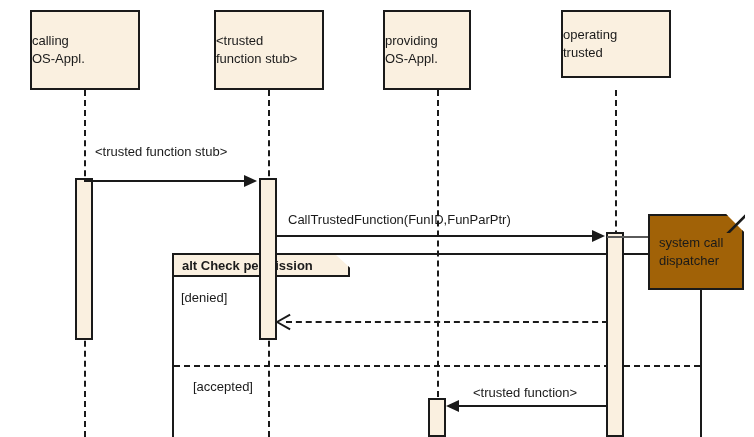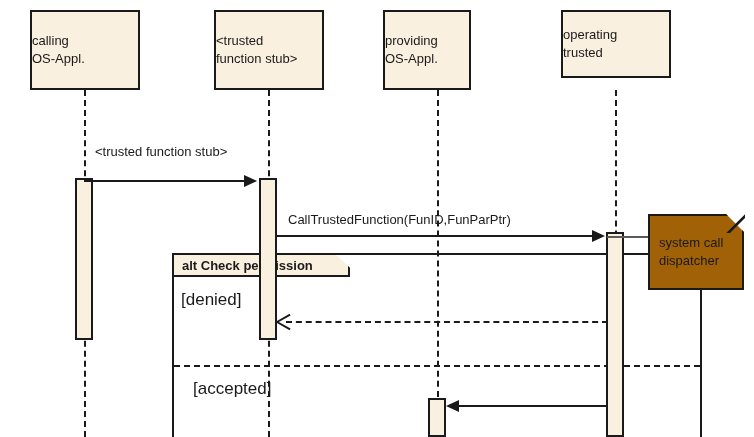--- a/index.html
+++ b/index.html
@@ -130,21 +130,21 @@
     clip-path: polygon(0 0, calc(100% - 14px) 0, 100% 58%, 100% 100%, 0 100%);
     white-space: nowrap;
   }
   .fragment-divider {
     position: absolute;
     height: 0;
     border-top: 2px dashed #1a1a1a;
   }
   .guard {
     position: absolute;
-    font-size: 17px;
+    font-size: 13px;
     color: #1a1a1a;
     white-space: nowrap;
   }
 
   
   .note {
     position: absolute;
     box-sizing: border-box;
     background: #a16207;
     border: 2px solid #1a1a1a;
@@ -215,20 +215,21 @@
   <div class="msg-line" style="left:84px; top:180px; width:160px;"></div>
   <div class="arrow-solid-right" style="left:244px; top:175px;"></div>
 
   <div class="msg-label" style="left:288px; top:212px;">CallTrustedFunction(FunID,FunParPtr)</div>
   <div class="msg-line" style="left:277px; top:235px; width:315px;"></div>
   <div class="arrow-solid-right" style="left:592px; top:230px;"></div>
 
   <div class="msg-line dashed" style="left:286px; top:321px; width:322px;"></div>
   <div class="arrow-open-left" style="left:277px; top:314px;"></div>
 
+  <div class="msg-label" style="left:473px; top:385px;">&lt;trusted function&gt;</div>
   <div class="msg-line" style="left:459px; top:405px; width:148px;"></div>
   <div class="arrow-solid-left" style="left:446px; top:400px;"></div>
 
   <div class="note-connector" style="left:607px; top:236px; width:44px;"></div>
   <div class="note" style="left:648px; top:214px; width:96px; height:76px;">
     <span class="ln">system call</span>
     <span class="ln">dispatcher</span>
   </div>
   <div class="note-fold-edge" style="left:726px; top:214px;"></div>
 

